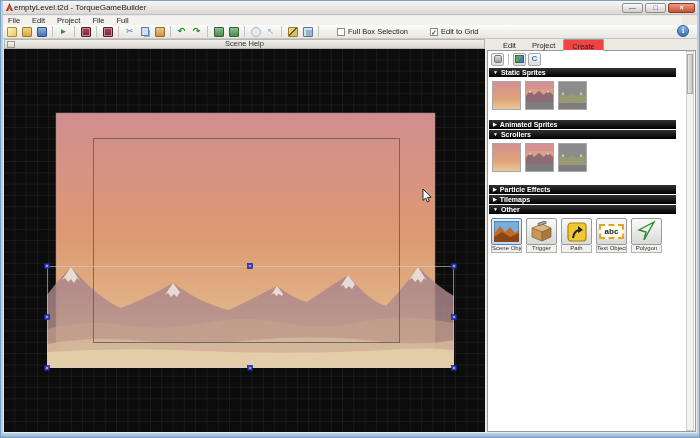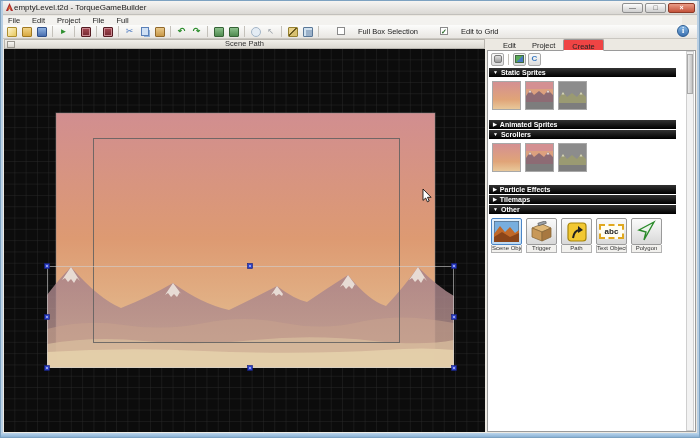--- a/index.html
+++ b/index.html
@@ -42,21 +42,21 @@
   .ic-folder{background:linear-gradient(#8cc08c,#4f8a4f);border:1px solid #356335;}
   .ic-clock{width:10px;height:10px;border-radius:50%;background:#e4ecf4;border:1px solid #a4b6c8;}
   .ic-build{background:linear-gradient(135deg,#e8d088 38%,#6a5a20 38%,#6a5a20 55%,#d8c070 55%);border:1px solid #94802f;}
   .ic-monitor{background:#9ab0c8;border:1px solid #5a7898;box-shadow:inset 1px 1px 0 1px #cfe0ee;}
   .glyph{font-size:9px;line-height:9px;}
   .g-play{color:#2f8f2f;font-size:8px;}
   .g-cut{color:#4a78c0;}
   .g-undo,.g-redo{color:#2f8f2f;font-weight:bold;}
   .g-pointer{color:#9aa0a8;font-size:8px;}
   .ic-copy{background:#cfe0f4;border:1px solid #5a80b8;box-shadow:2px 2px 0 -1px #8fb0d8;width:8px;height:9px;}
-  .checkbox{display:flex;align-items:flex-start;gap:13px;font-size:7.5px;color:#222;flex:none;}
+  .checkbox{display:flex;align-items:flex-end;gap:3px;font-size:7.5px;color:#222;flex:none;}
   .cb1{margin-left:14px;} .cb2{margin-left:20px;}
   .cb-box{width:8px;height:8px;border:1px solid #8a8a8a;background:#fff;
     font-size:7px;line-height:7px;color:#2a6a2a;text-align:center;font-weight:bold;}
   .info-btn{position:absolute;right:9px;top:0px;width:12px;height:12px;border-radius:50%;
     background:linear-gradient(#86b8e6,#3a70b0);border:1px solid #2a5a90;color:#fff;
     font-size:8px;line-height:10px;text-align:center;font-weight:bold;font-family:"Liberation Serif",serif;}
   
   .scene-header{position:absolute;left:3px;top:38px;width:481px;height:10px;
     background:linear-gradient(#f1efe9,#dbd8d1);border:1px solid #b8b5ae;
     font-size:7.5px;color:#333;text-align:center;line-height:8px;}
@@ -199,21 +199,21 @@
     <label class="checkbox cb2">
       <span class="cb-box">✓</span>
       <span>Edit to Grid</span>
     </label>
 
     <div class="info-btn">i</div>
   </div>
 
   <div class="scene-header">
     <div class="scene-menu-btn"></div>
-    <span>Scene Path</span>
+    <span>Scene Help</span>
   </div>
 
   <div class="canvas">
     <svg viewBox="0 0 481 383" width="481" height="383">
       <defs>
         <pattern id="grid" width="11.3" height="11.3" patternUnits="userSpaceOnUse">
           <rect width="11.3" height="11.3" fill="#0c0c0c"></rect>
           <path d="M11.3 0 V11.3 M0 11.3 H11.3" fill="none" stroke="#2c2c2c" stroke-width="0.8"></path>
         </pattern>
         <linearGradient id="sky" x1="0" y1="0" x2="0" y2="1">

